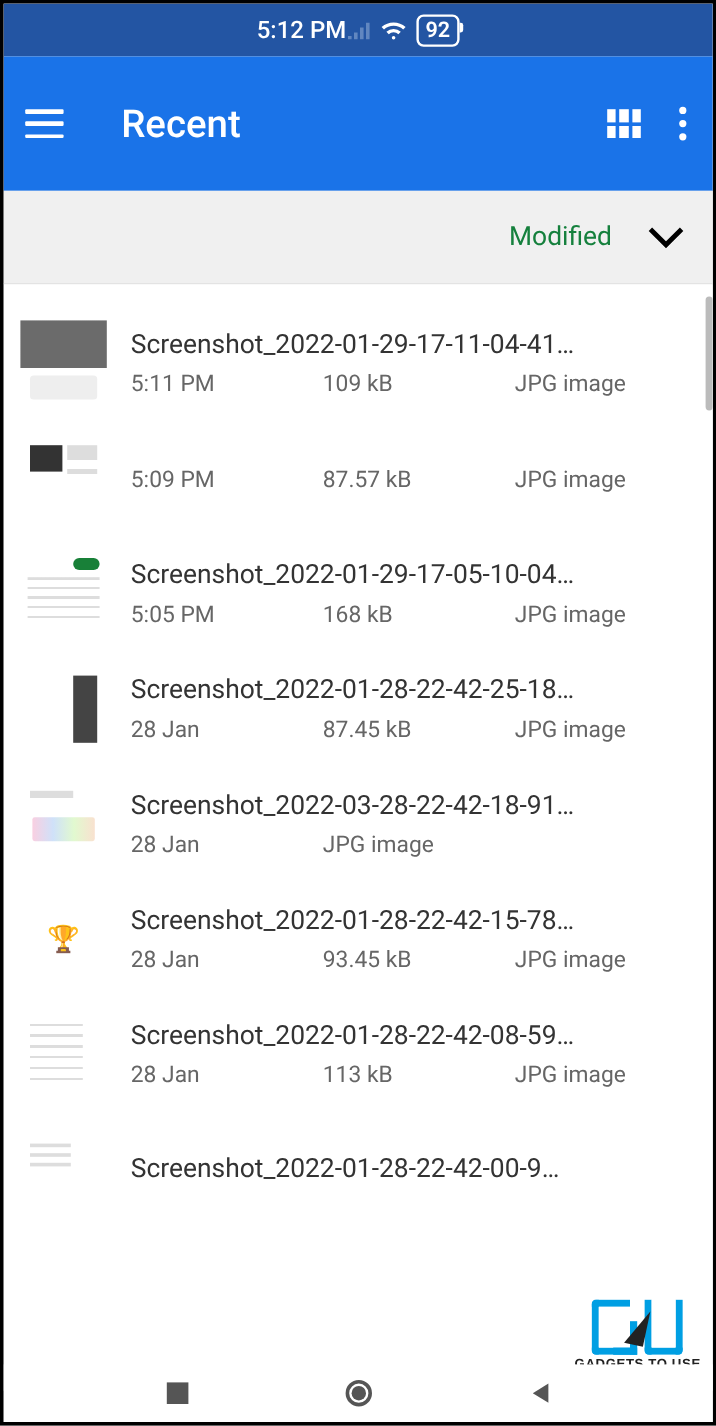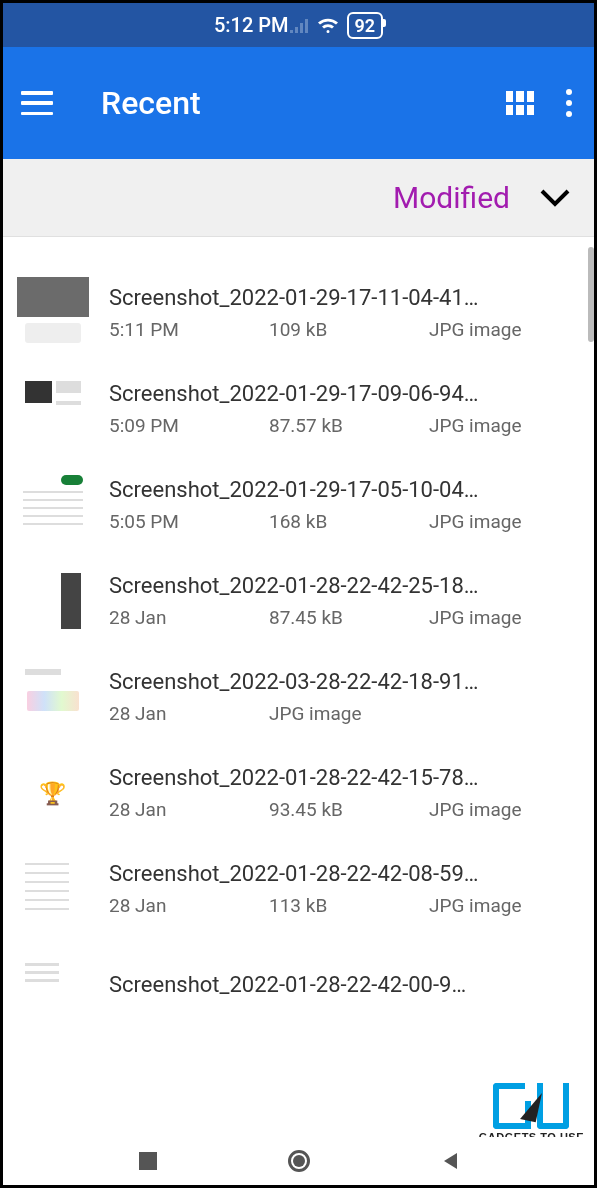--- a/index.html
+++ b/index.html
@@ -106,30 +106,30 @@
       background: #f0f0f0;
       height: 78px;
       display: flex;
       align-items: center;
       justify-content: flex-end;
       padding: 0 24px;
       gap: 30px;
       border-bottom: 1px solid #e0e0e0;
     }
     .sort-label {
-      font-size: 30px;
-      color: #a21caf;
+      font-size: 22px;
+      color: #15803d;
     }
     .chevron {
       cursor: pointer;
     }
     .chevron svg { display: block; }
     .file-list {
       background: #fff;
-      padding-top: 28px;
+      padding-top: 18px;
       height: calc(100% - 44px - 90px - 78px - 48px);
       overflow: hidden;
       position: relative;
     }
     .scroll-indicator {
       position: absolute;
       right: 0;
       top: 10px;
       width: 6px;
       height: 95px;
@@ -287,21 +287,20 @@
         <span class="file-date">5:11 PM</span>
         <span class="file-size">109 kB</span>
         <span class="file-type">JPG image</span>
       </div>
     </div>
   </div>
 
   <div class="file-item">
     <div class="thumb thumb-2"></div>
     <div class="file-info">
-      <div class="file-name">Screenshot_2022-01-29-17-09-06-94…</div>
       <div class="file-meta">
         <span class="file-date">5:09 PM</span>
         <span class="file-size">87.57 kB</span>
         <span class="file-type">JPG image</span>
       </div>
     </div>
   </div>
 
   <div class="file-item">
     <div class="thumb thumb-3"></div>

